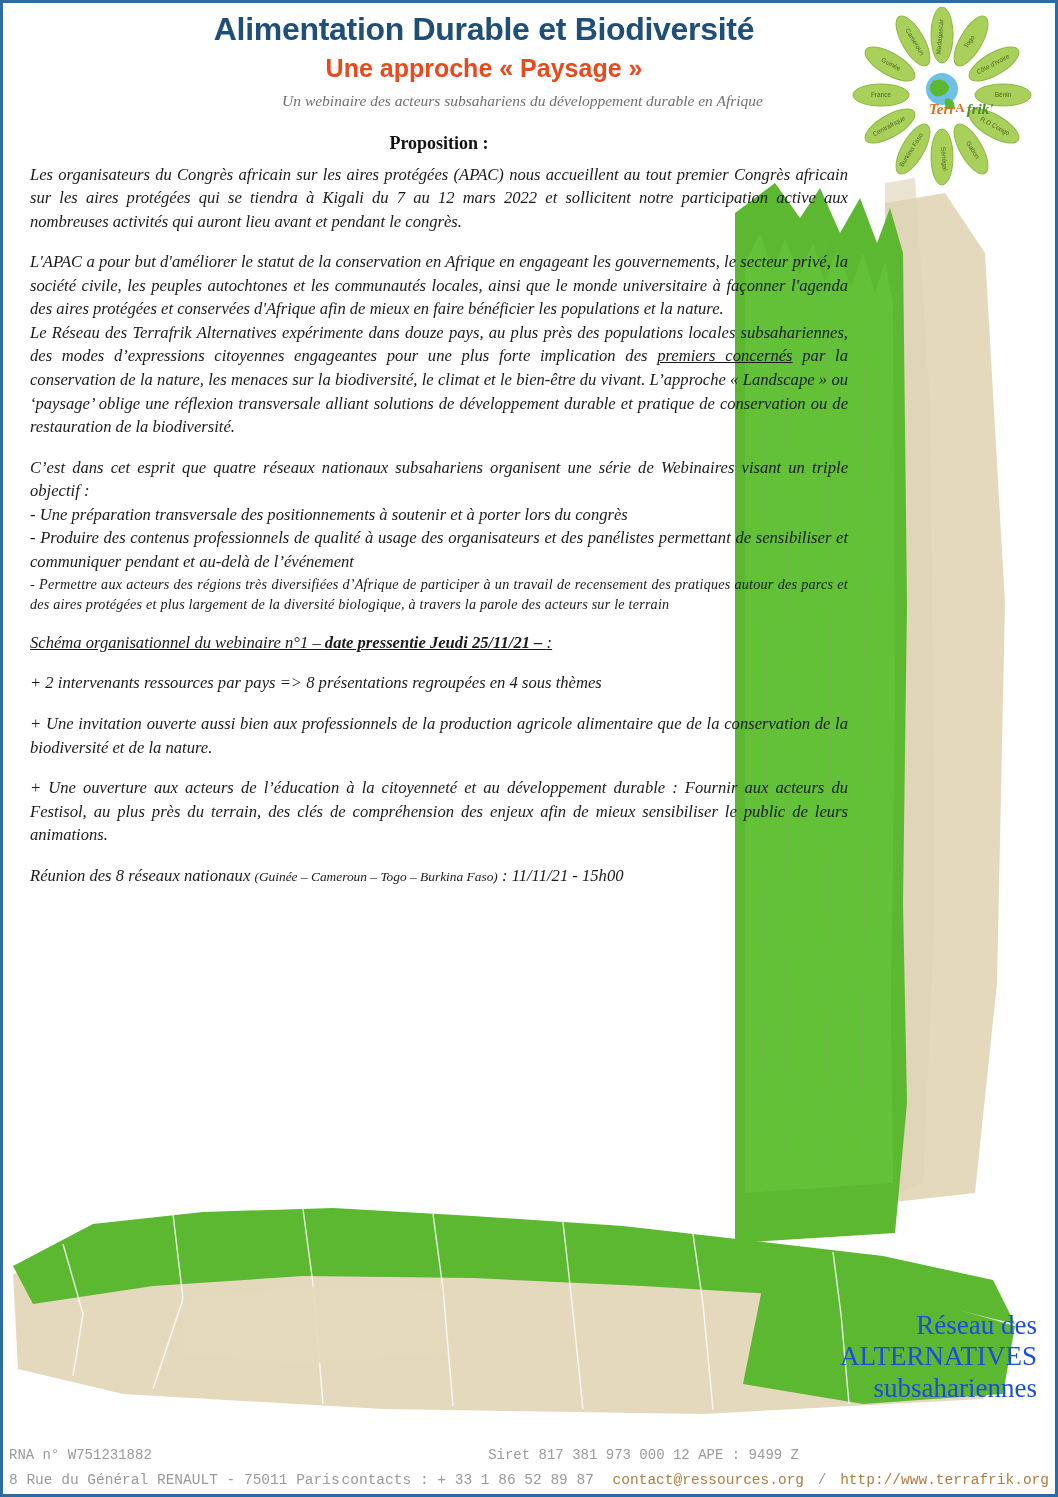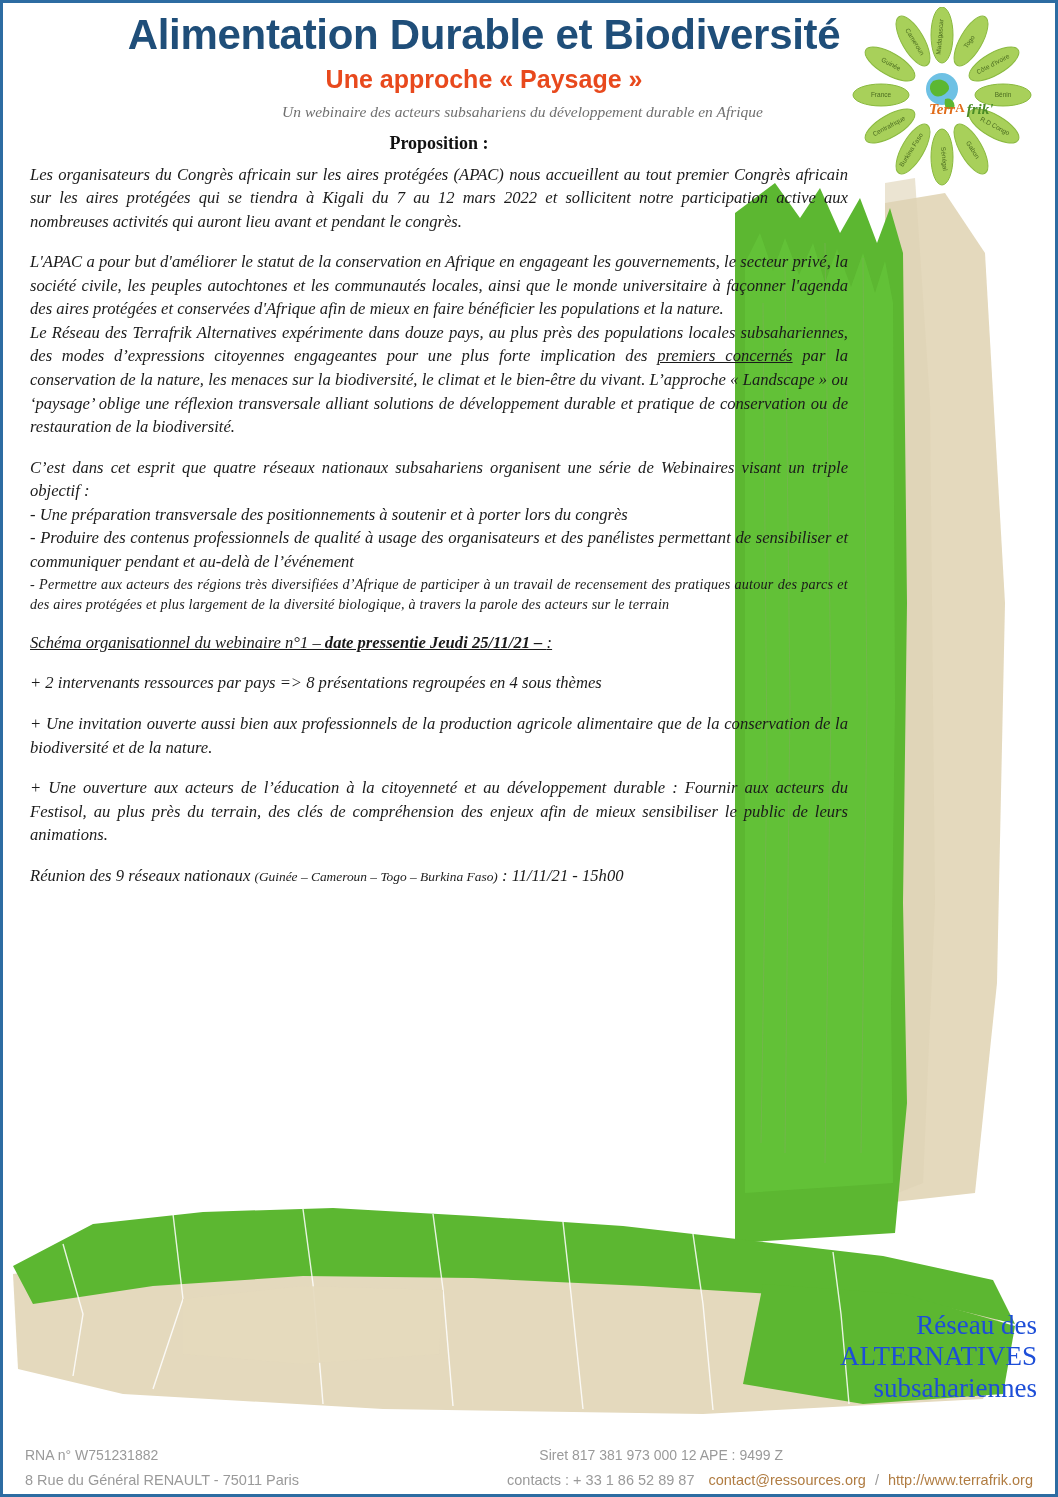--- a/index.html
+++ b/index.html
@@ -47,21 +47,21 @@
   .header {
     position: absolute;
     top: 8px;
     left: 0;
     width: 100%;
     text-align: center;
   }
   .title-main {
     font-family: "Liberation Sans", sans-serif;
     font-weight: bold;
-    font-size: 42px;
+    font-size: 32px;
     color: #1f4e79;
     letter-spacing: -0.3px;
     margin: 0;
     padding: 0 150px 0 60px;
   }
   .title-sub {
     font-family: "Liberation Sans", sans-serif;
     font-weight: bold;
     font-size: 25px;
     color: #e8491d;
@@ -141,22 +141,22 @@
     line-height: 1.16;
     font-weight: normal;
   }
 
   
   .footer {
     position: absolute;
     left: 0;
     bottom: 6px;
     width: 100%;
-    padding: 0 22px;
-    font-family: Liberation Sans, sans-serif;
+    padding: 0 6px;
+    font-family: Liberation Mono, monospace;
     color: #9a9a9a;
     font-size: 14px;
     text-align: center;
   }
   .footer-row {
     display: flex;
     justify-content: space-between;
     align-items: baseline;
   }
   .footer-row.r1 { margin-bottom: 9px; }
@@ -283,21 +283,21 @@
     <p class="sched"><span>Schéma organisationnel du webinaire n°1 – </span><span class="bold-part">date pressentie Jeudi 25/11/21 – </span><span> :</span></p>
 
     <div class="gap"></div>
     <p>+ 2 intervenants ressources par pays =&gt; 8 présentations regroupées en 4 sous thèmes</p>
     <div class="gap"></div>
     <p>+ Une invitation ouverte aussi bien aux professionnels de la production agricole alimentaire que de la conservation de la biodiversité et de la nature.</p>
     <div class="gap"></div>
     <p>+ Une ouverture aux acteurs de l’éducation à la citoyenneté et au développement durable : Fournir aux acteurs du Festisol, au plus près du terrain, des clés de compréhension des enjeux afin de mieux sensibiliser le public de leurs animations.</p>
 
     <div class="gap"></div>
-    <p class="meeting"><span>Réunion des 9 réseaux nationaux</span> <span class="tiny">(Guinée – Cameroun – Togo – Burkina Faso)</span><span> : 11/11/21 - 15h00</span></p>
+    <p class="meeting"><span>Réunion des 8 réseaux nationaux</span> <span class="tiny">(Guinée – Cameroun – Togo – Burkina Faso)</span><span> : 11/11/21 - 15h00</span></p>
   </div>
 
   <div class="reseau">
     <div>Réseau des</div>
     <div>ALTERNATIVES</div>
     <div>subsahariennes</div>
   </div>
 
   <div class="footer">
     <div class="footer-row r1">

